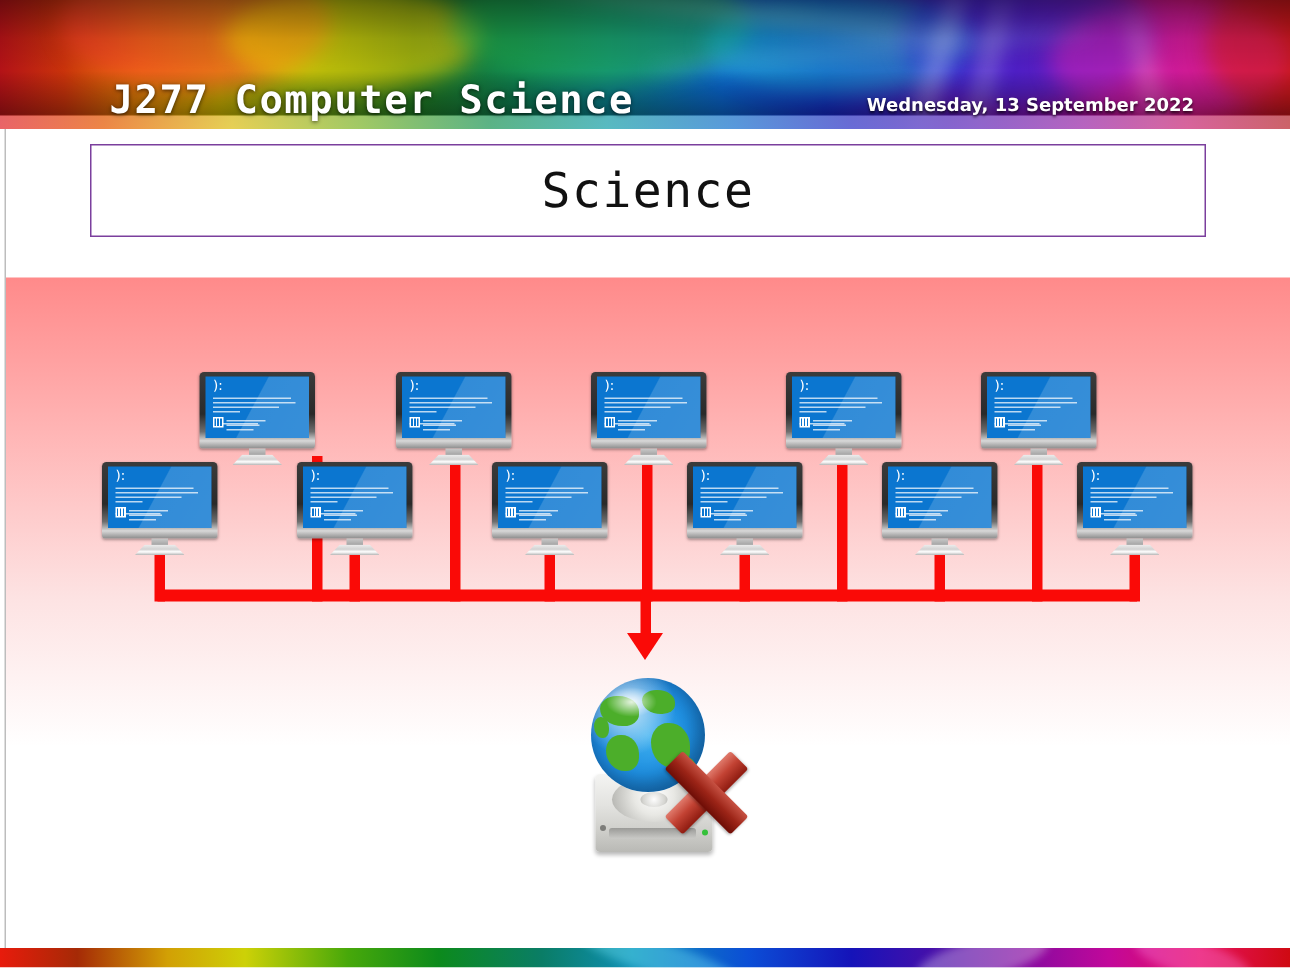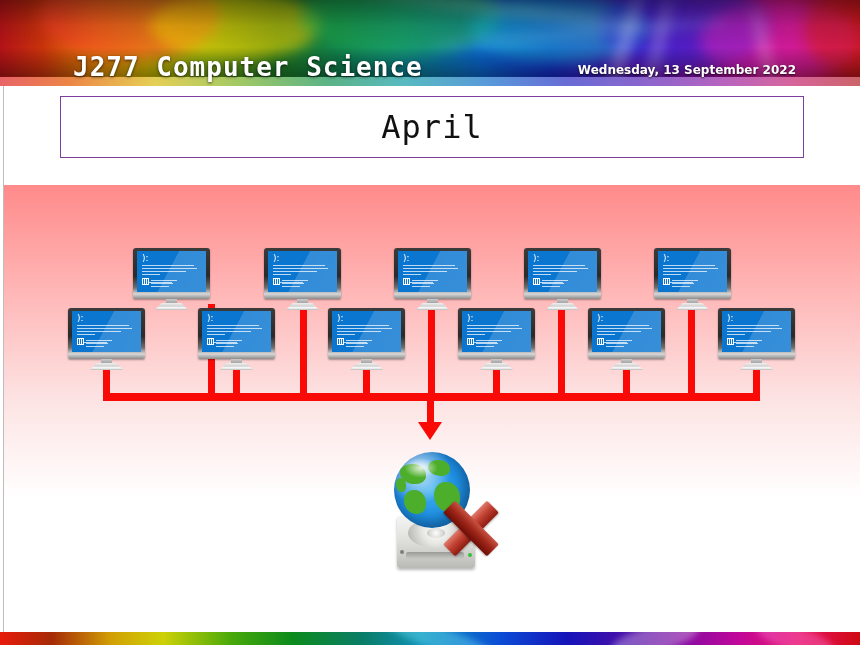--- a/index.html
+++ b/index.html
@@ -203,21 +203,21 @@
   <div class="wisp" style="left:760px;top:6px;width:9px;height:90px;background:#ffd2f2;opacity:.40;transform:rotate(-12deg);"></div>
 
   <div class="hdr-dark"></div>
   <div class="hdr-strip"></div>
 
   <div id="header-title">J277 Computer Science</div>
   <div id="header-date">Wednesday, 13 September 2022</div>
 </div>
 
 <div id="title-box">
-  <div id="title-text">April</div>
+  <div id="title-text">Science</div>
 </div>
 
 <div id="left-rule"></div>
 
 <div id="content">
 
 <div class="bus" style="left: 204px; top: 119px; width: 7px; height: 97px; background: rgb(250, 10, 7);"></div>
     <div class="bus" style="left: 296px; top: 119px; width: 7px; height: 97px; background: rgb(250, 10, 7);"></div>
     <div class="bus" style="left: 424px; top: 119px; width: 7px; height: 97px; background: rgb(250, 10, 7);"></div>
     <div class="bus" style="left: 554px; top: 119px; width: 7px; height: 97px; background: rgb(250, 10, 7);"></div>

